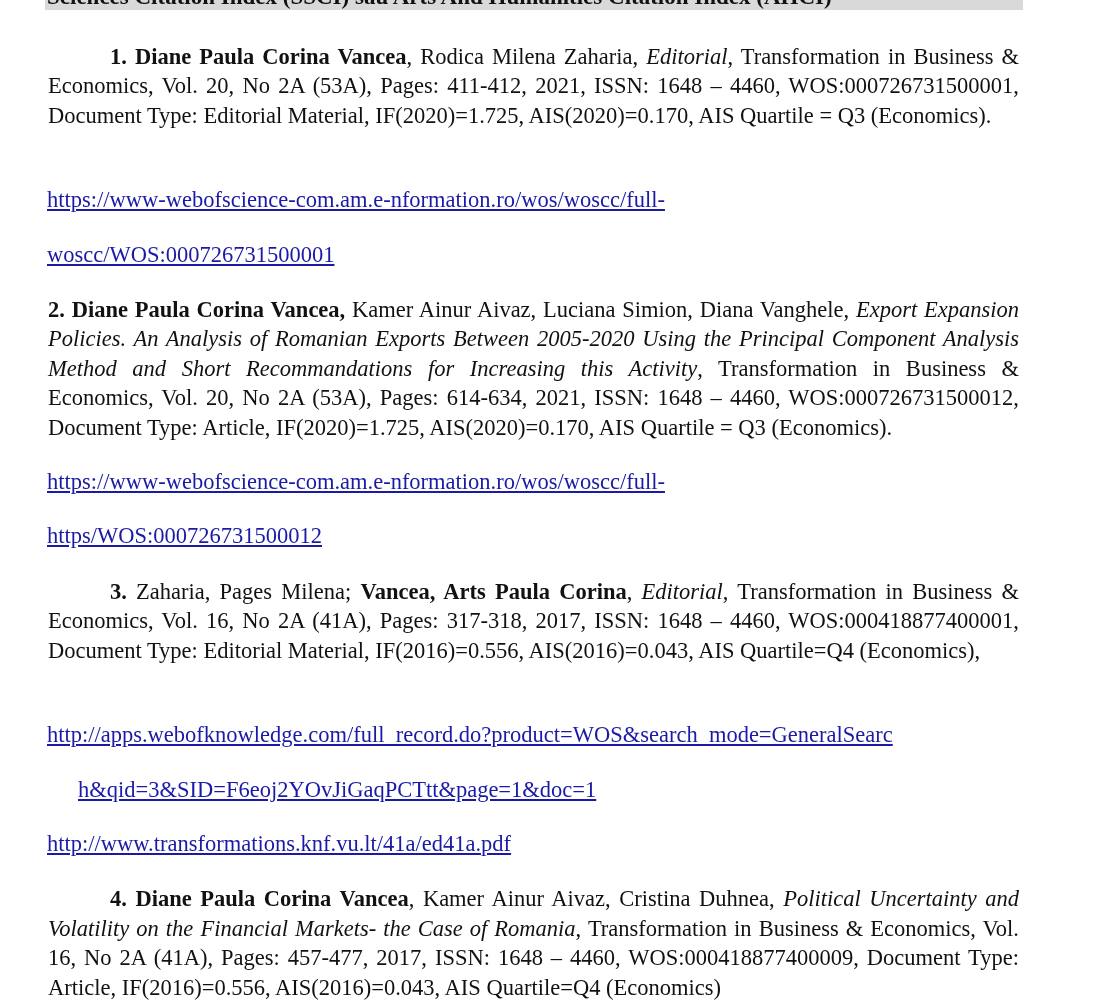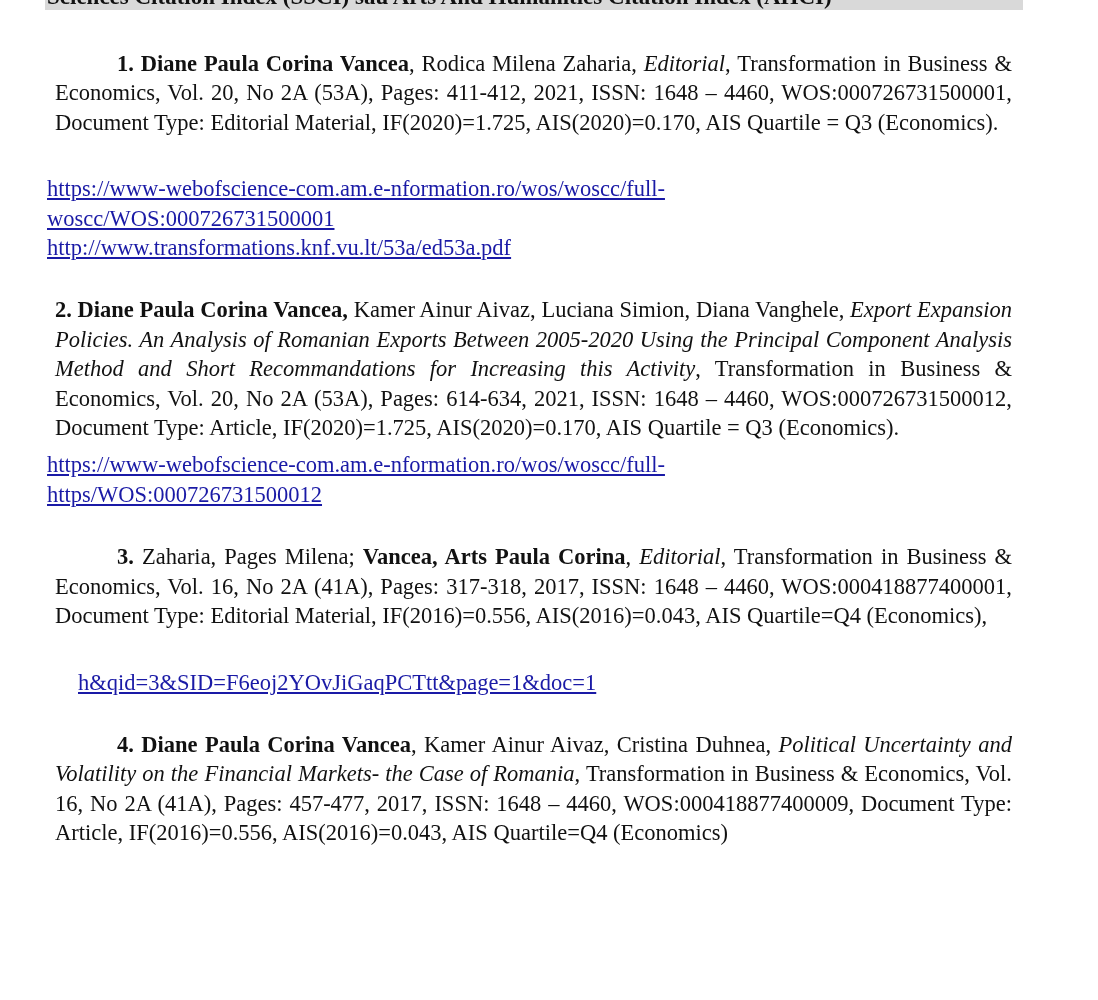--- a/index.html
+++ b/index.html
@@ -33,66 +33,68 @@
       box-sizing: border-box;
     }
     .page {
       position: absolute;
       left: 47px;
       top: 41px;
       width: 973px;
     }
     .entry {
       text-align: justify;
-      margin: 8px;
+      margin: 1px;
     }
     .entry.indent {
       text-indent: 62px;
     }
     .entry b { font-weight: bold; }
     .entry i { font-style: italic; }
     .links {
       margin: 0;
     }
     .links a {
       display: block;
       color: #1a1aa6;
       text-underline-offset: 2px;
+      margin-top: 25px;
     }
     .links a.hang {
       padding-left: 31px;
     }
     .gap-lg { height: 29px; }
     .gap-md { height: 25px; }
   </style>
 </head>
 <body>
 
 <div class="header-band">Sciences Citation Index (SSCI) sau Arts And Humanities Citation Index (AHCI)</div>
 
 <div class="page">
 
   <p class="entry indent"><b>1.</b> <b>Diane Paula Corina Vancea</b><span>, Rodica Milena Zaharia, </span><i>Editorial</i><span>, Transformation in Business &amp; Economics, Vol. 20, No 2A (53A), Pages: 411-412, 2021, ISSN: 1648 – 4460, WOS:000726731500001, Document Type: Editorial Material, IF(2020)=1.725, AIS(2020)=0.170, AIS Quartile = Q3 (Economics).</span></p>
   <div class="gap-lg"></div>
   <div class="links">
     <a href="#">https://www-webofscience-com.am.e-nformation.ro/wos/woscc/full-</a>
     <a href="#">woscc/WOS:000726731500001</a>
-    <a href="#">http://www.transformations.knf.vu.lt/53a/ed53a.pdf</a>
   </div>
   <div class="gap-md"></div>
 
   <p class="entry"><b>2.</b> <b>Diane Paula Corina Vancea,</b><span> Kamer Ainur Aivaz, Luciana Simion, Diana Vanghele, </span><i>Export Expansion Policies. An Analysis of Romanian Exports Between 2005-2020 Using the Principal Component Analysis Method and Short Recommandations for Increasing this Activity</i><span>, Transformation in Business &amp; Economics, Vol. 20, No 2A (53A), Pages: 614-634, 2021, ISSN: 1648 – 4460, WOS:000726731500012, Document Type: Article, IF(2020)=1.725, AIS(2020)=0.170, AIS Quartile = Q3 (Economics).</span></p>
   <div class="links">
     <a href="#">https://www-webofscience-com.am.e-nformation.ro/wos/woscc/full-</a>
     <a href="#">https/WOS:000726731500012</a>
   </div>
   <div class="gap-md"></div>
 
   <p class="entry indent"><b>3.</b><span> Zaharia, Pages Milena; </span><b>Vancea, Arts Paula Corina</b><span>, </span><i>Editorial</i><span>, Transformation in Business &amp; Economics, Vol. 16, No 2A (41A), Pages: 317-318, 2017, ISSN: 1648 – 4460, WOS:000418877400001, Document Type: Editorial Material, IF(2016)=0.556, AIS(2016)=0.043, AIS Quartile=Q4 (Economics),</span></p>
   <div class="gap-lg"></div>
   <div class="links">
+    <a href="#">http://apps.webofknowledge.com/full_record.do?product=WOS&amp;search_mode=GeneralSearc</a>
     <a href="#" class="hang">h&amp;qid=3&amp;SID=F6eoj2YOvJiGaqPCTtt&amp;page=1&amp;doc=1</a>
+    <a href="#">http://www.transformations.knf.vu.lt/41a/ed41a.pdf</a>
   </div>
   <div class="gap-md"></div>
 
   <p class="entry indent"><b>4.</b> <b>Diane Paula Corina Vancea</b><span>, Kamer Ainur Aivaz, Cristina Duhnea, </span><i>Political Uncertainty and Volatility on the Financial Markets- the Case of Romania</i><span>, Transformation in Business &amp; Economics, Vol. 16, No 2A (41A), Pages: 457-477, 2017, ISSN: 1648 – 4460, WOS:000418877400009, Document Type: Article, IF(2016)=0.556, AIS(2016)=0.043, AIS Quartile=Q4 (Economics)</span></p>
 
 </div>
 
 </body></html>

